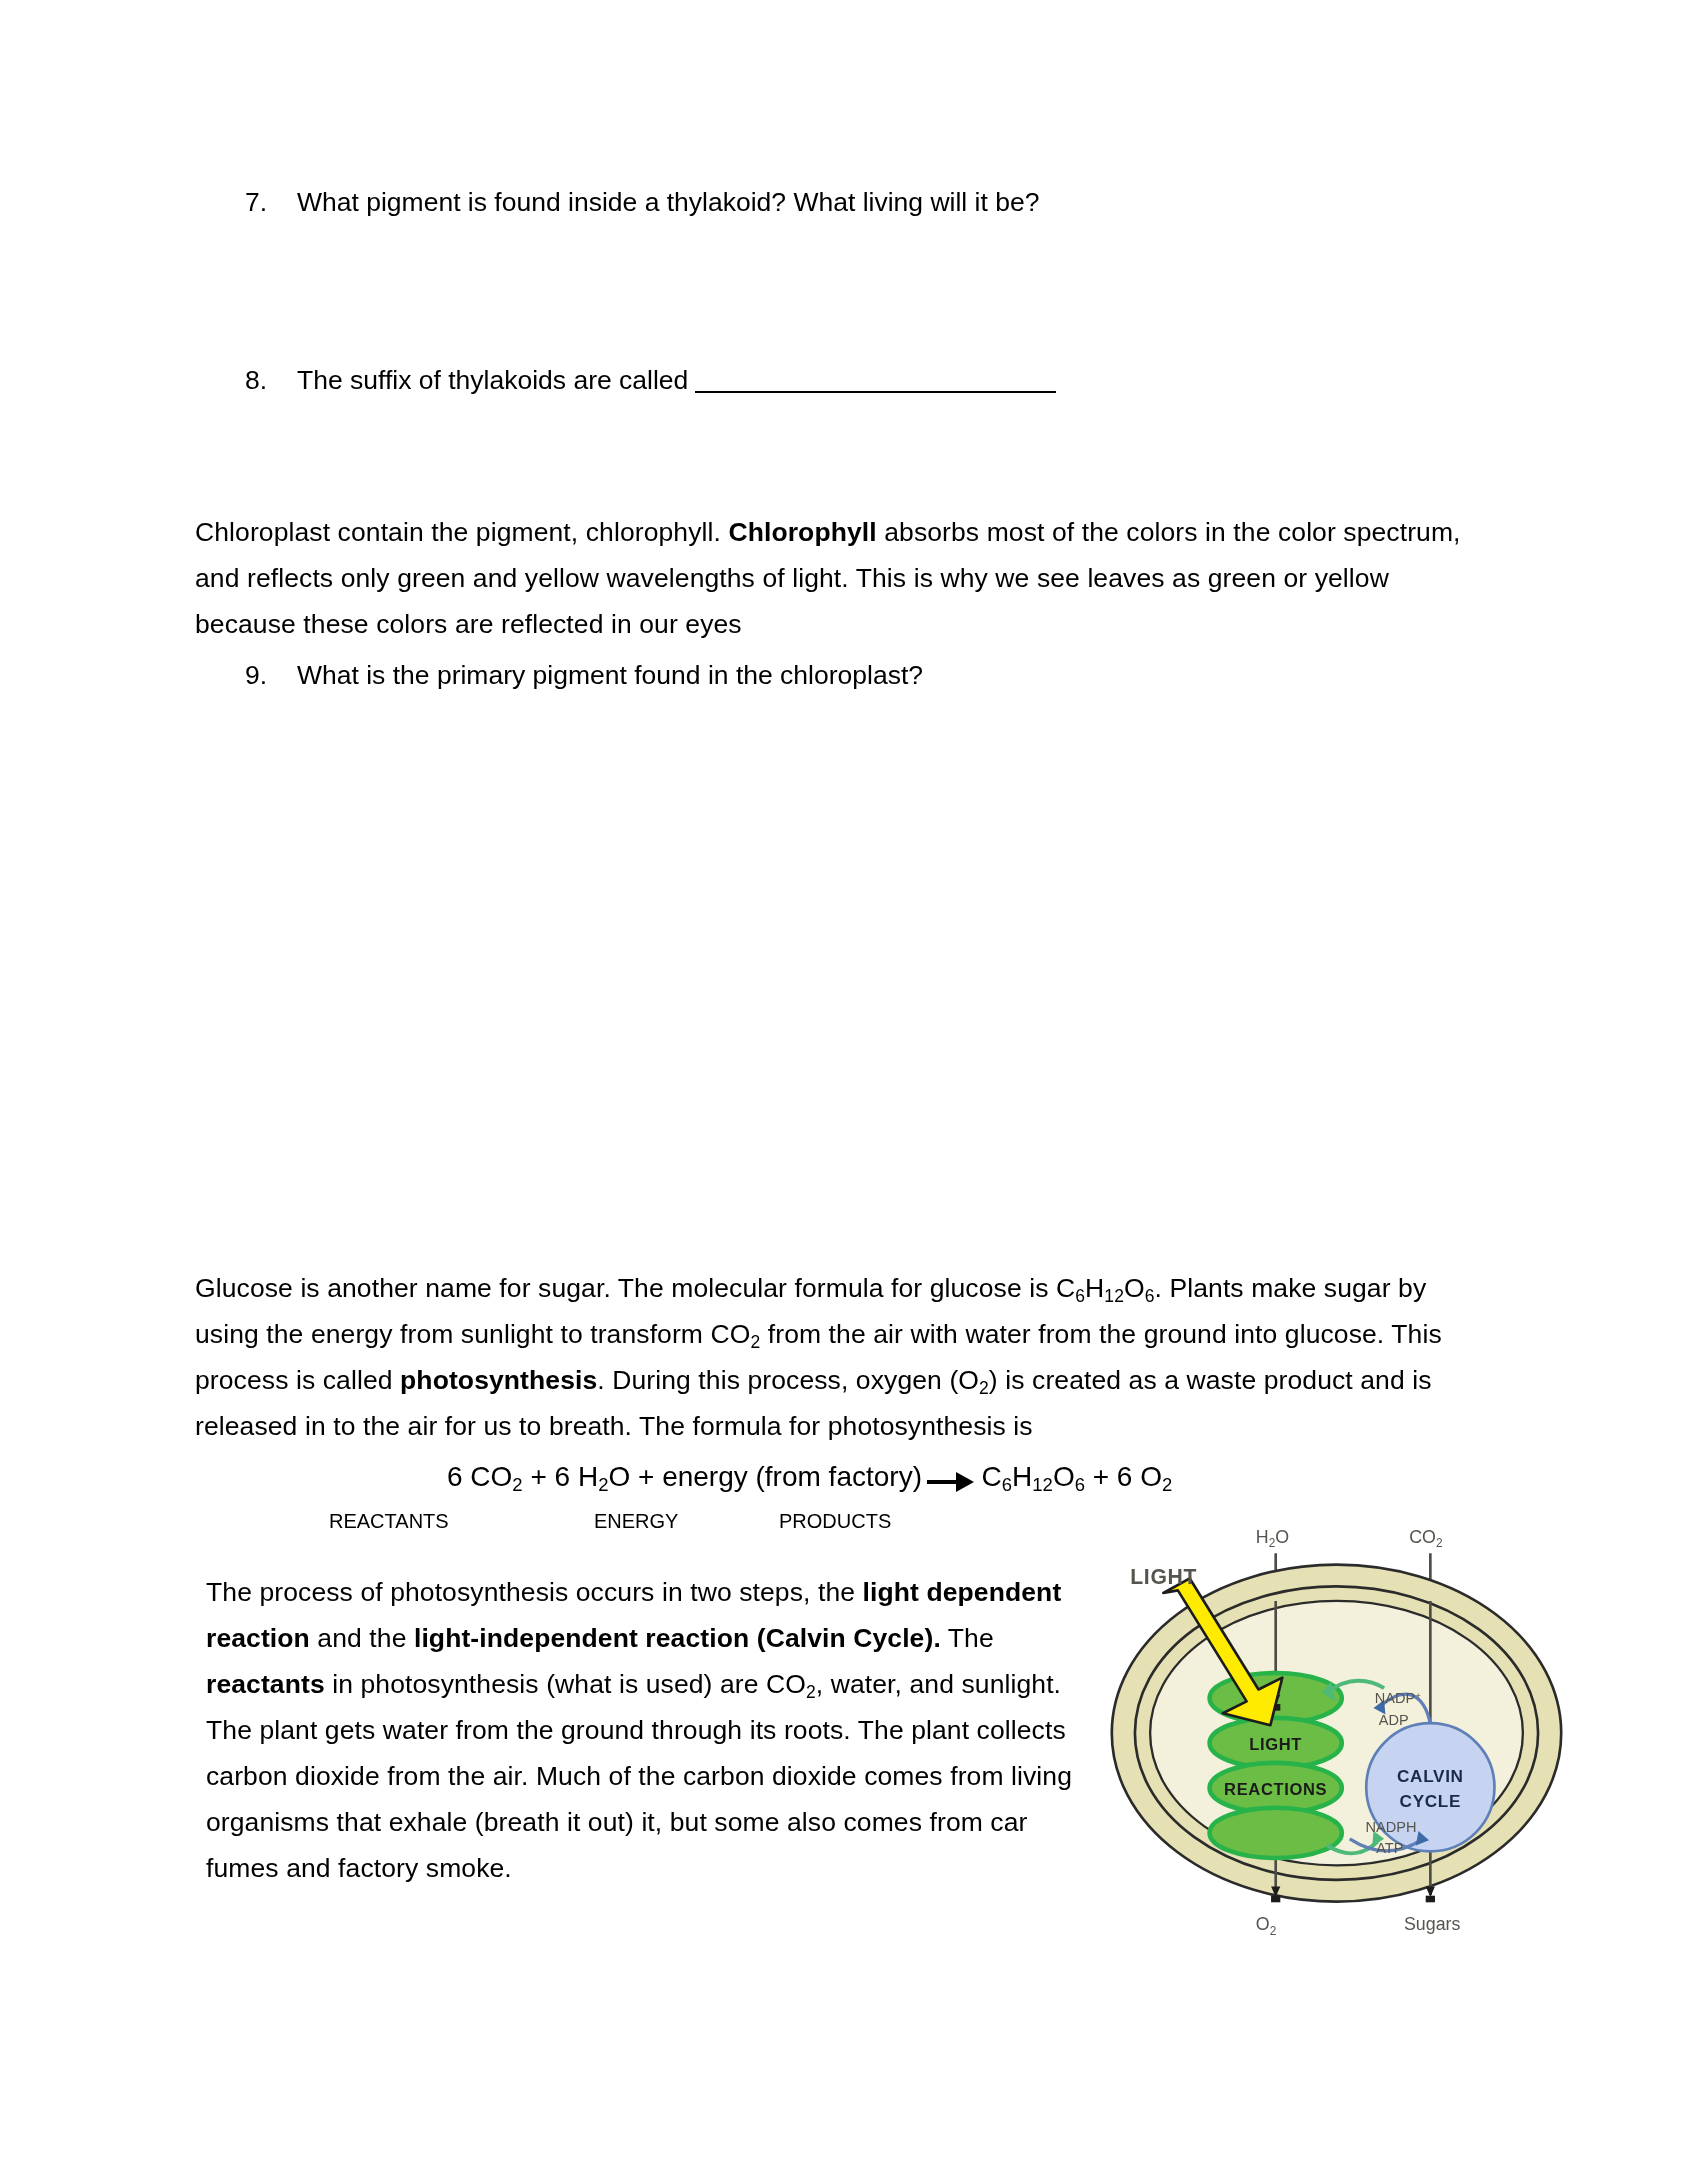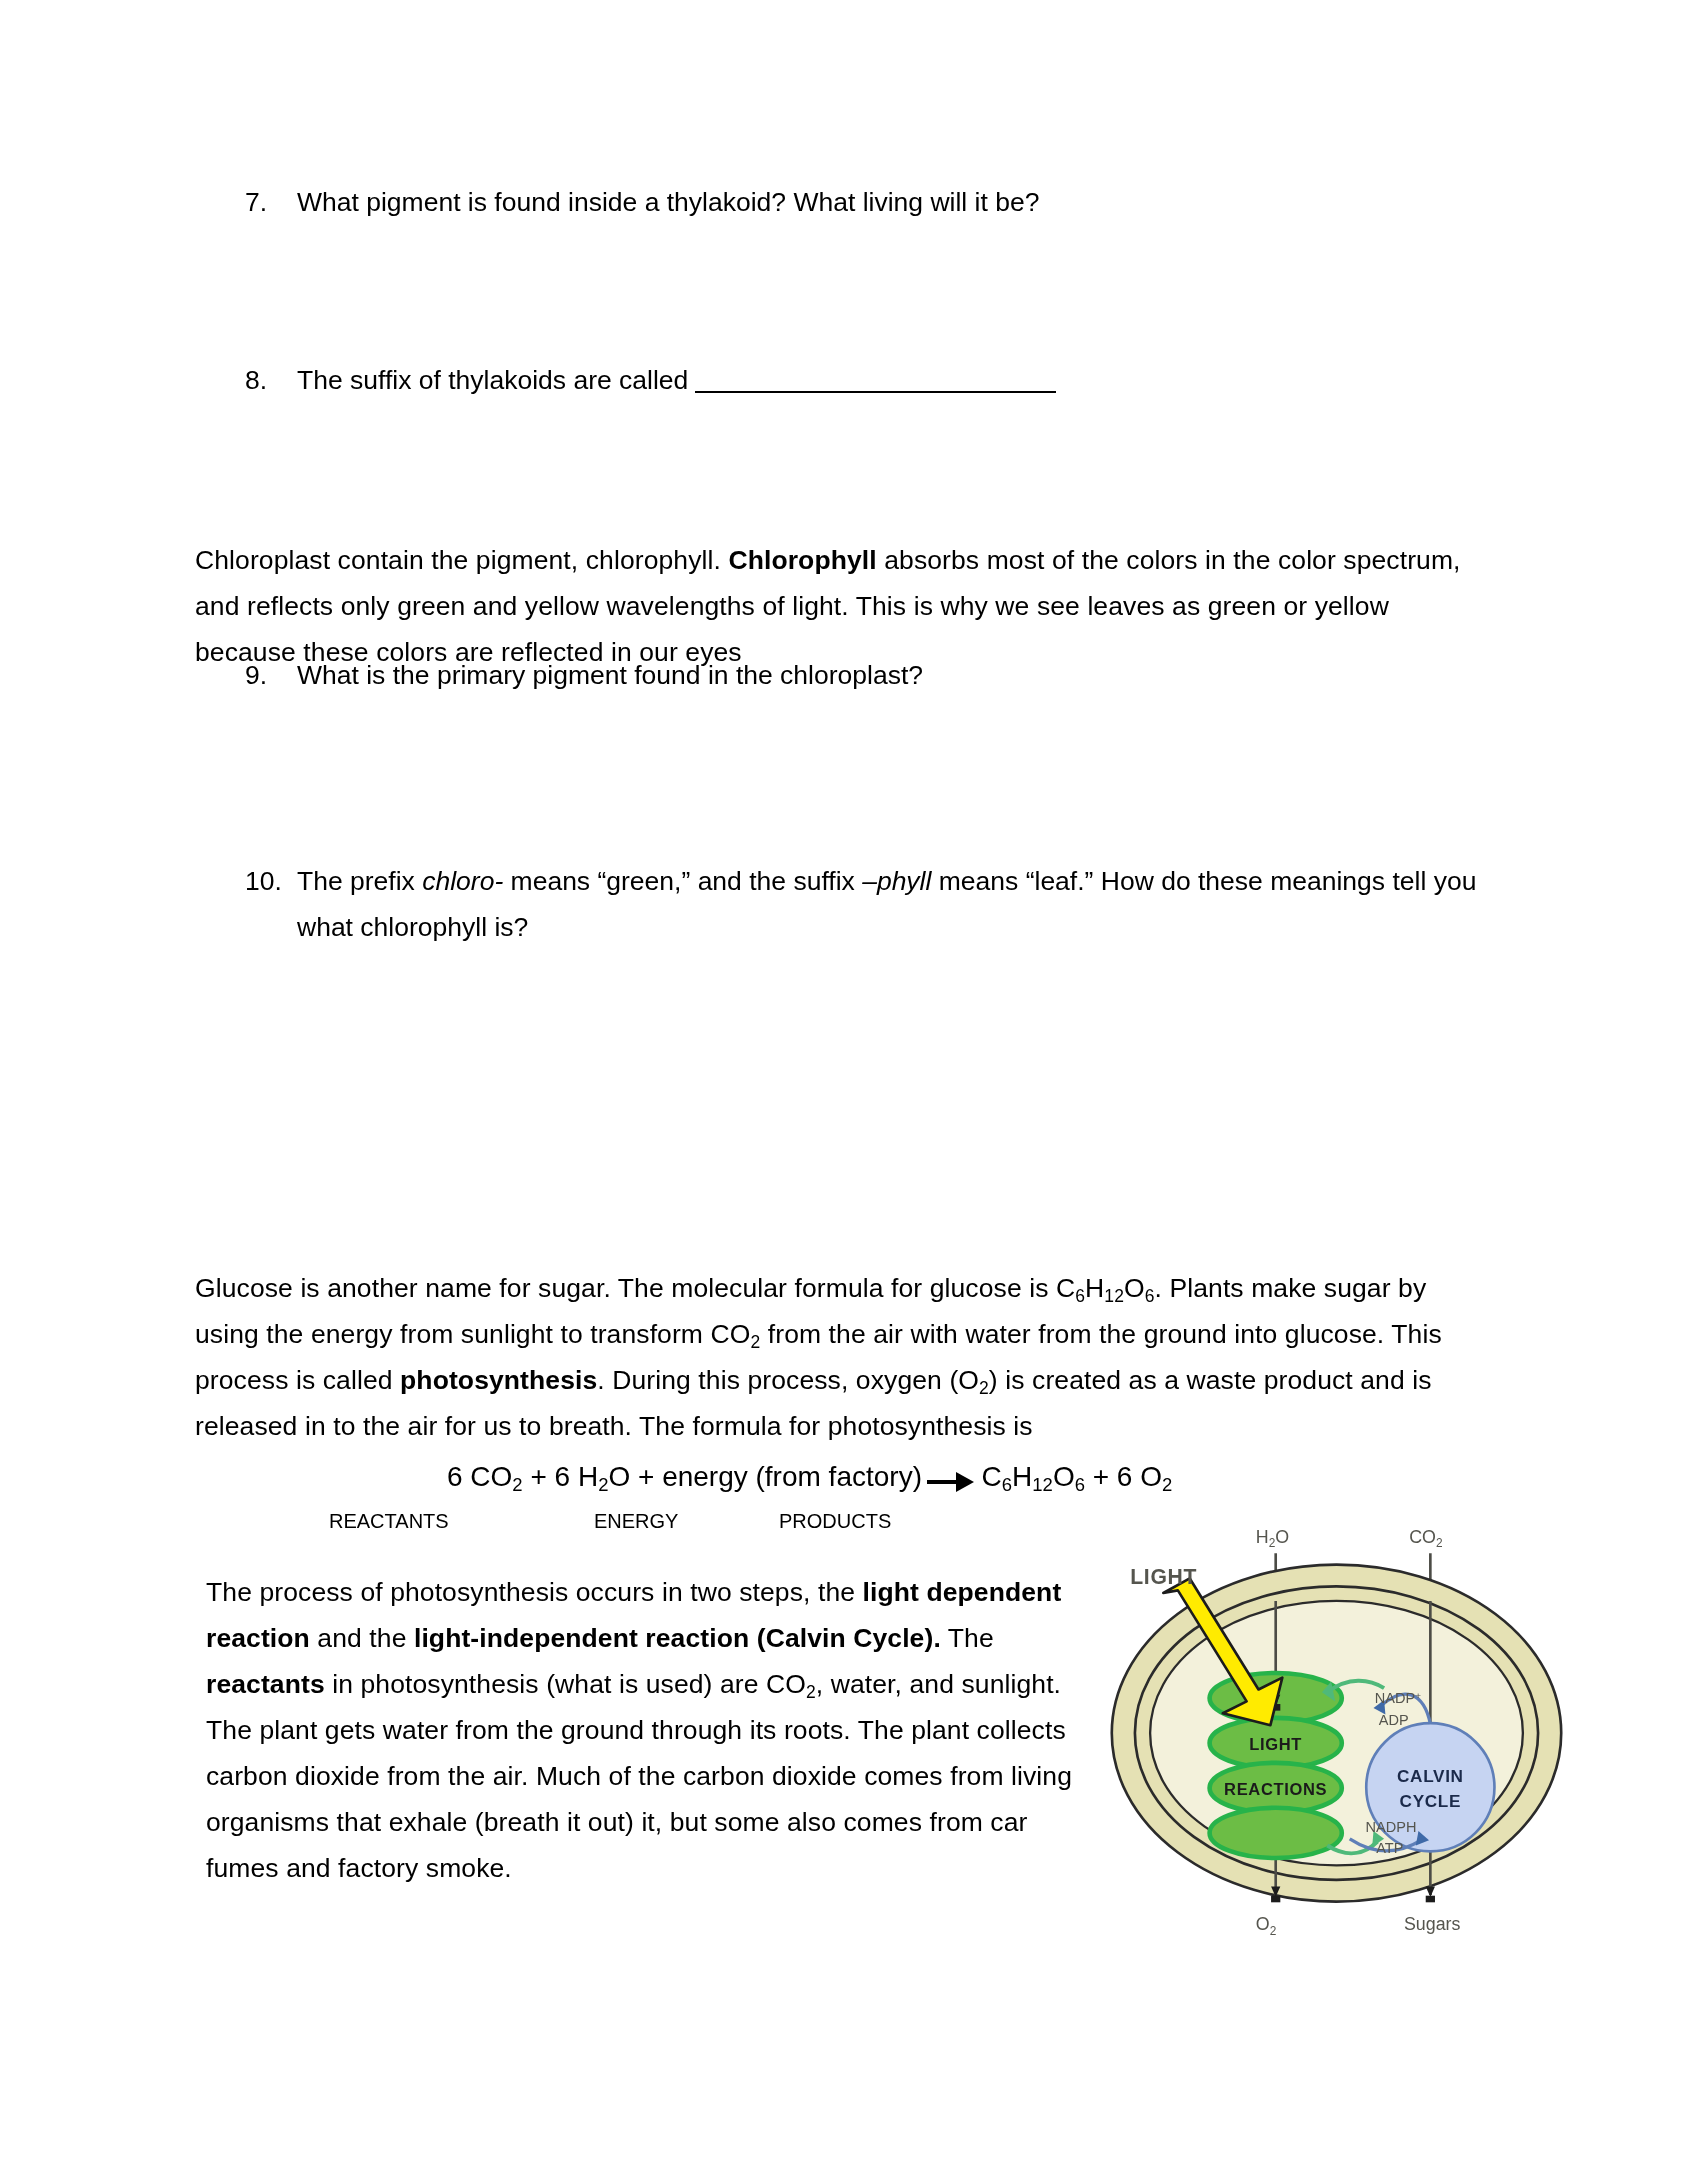--- a/index.html
+++ b/index.html
@@ -116,33 +116,29 @@
   <div class="qrow" style="left:245px; top:179px; width:1125px;">
     <span class="qnum">7.</span>
     <span class="qtext">What pigment is found inside a thylakoid?  What living will it be?</span>
   </div>
 
   <div class="qrow" style="left:245px; top:357px; width:1125px;">
     <span class="qnum">8.</span>
     <span class="qtext"><span>The suffix of thylakoids are called</span><span class="blank-line"></span></span>
   </div>
 
-  <div class="para" style="left:195px; top:509px; width:1280px;margin-top:28px;">
+  <div class="para" style="left:195px; top:509px; width:1280px;">
     <span>Chloroplast contain the pigment, chlorophyll. </span><b>Chlorophyll</b><span> absorbs most of the colors in the color spectrum, and reflects only green and yellow wavelengths of light. This is why we see leaves as green or yellow because these colors are reflected in our eyes</span>
   </div>
 
   <div class="qrow" style="left:245px; top:652px; width:1125px;">
     <span class="qnum">9.</span>
     <span class="qtext">What is the primary pigment found in the chloroplast?</span>
   </div>
 
-  <div class="qrow" style="left:245px; top:858px; width:1237px;">
-    <span class="qnum">10.</span>
-    <span class="qtext"><span>The prefix </span><i>chloro-</i><span> means “green,” and the suffix </span><i>–phyll</i><span> means “leaf.” How do these meanings</span> <span>tell you what chlorophyll is?</span></span>
-  </div>
 
   <div class="para" style="left:195px; top:1265px; width:1290px;">
     <span>Glucose is another name for sugar. The molecular formula for glucose is C</span><sub>6</sub><span>H</span><sub>12</sub><span>O</span><sub>6</sub><span>.  Plants make sugar by using the energy from sunlight to transform CO</span><sub>2</sub><span> from the air with water from the ground into glucose. This process is called </span><b>photosynthesis</b><span>. During this process, oxygen (O</span><sub>2</sub><span>) is created as a waste product and is released in to the air for us to breath. The formula for photosynthesis is</span>
   </div>
 
   <div class="equation" style="left:447px; top:1456px;">
     <span>6 CO</span><sub>2</sub><span> + </span><span>6 H</span><sub>2</sub><span>O</span><span> + </span><span>energy (from factory)</span><span class="eq-arrow"></span><span>C</span><sub>6</sub><span>H</span><sub>12</sub><span>O</span><sub>6</sub><span> + </span><span>6 O</span><sub>2</sub>
   </div>
 
   <div class="eq-labels" style="left:329px; top:1503px;">

